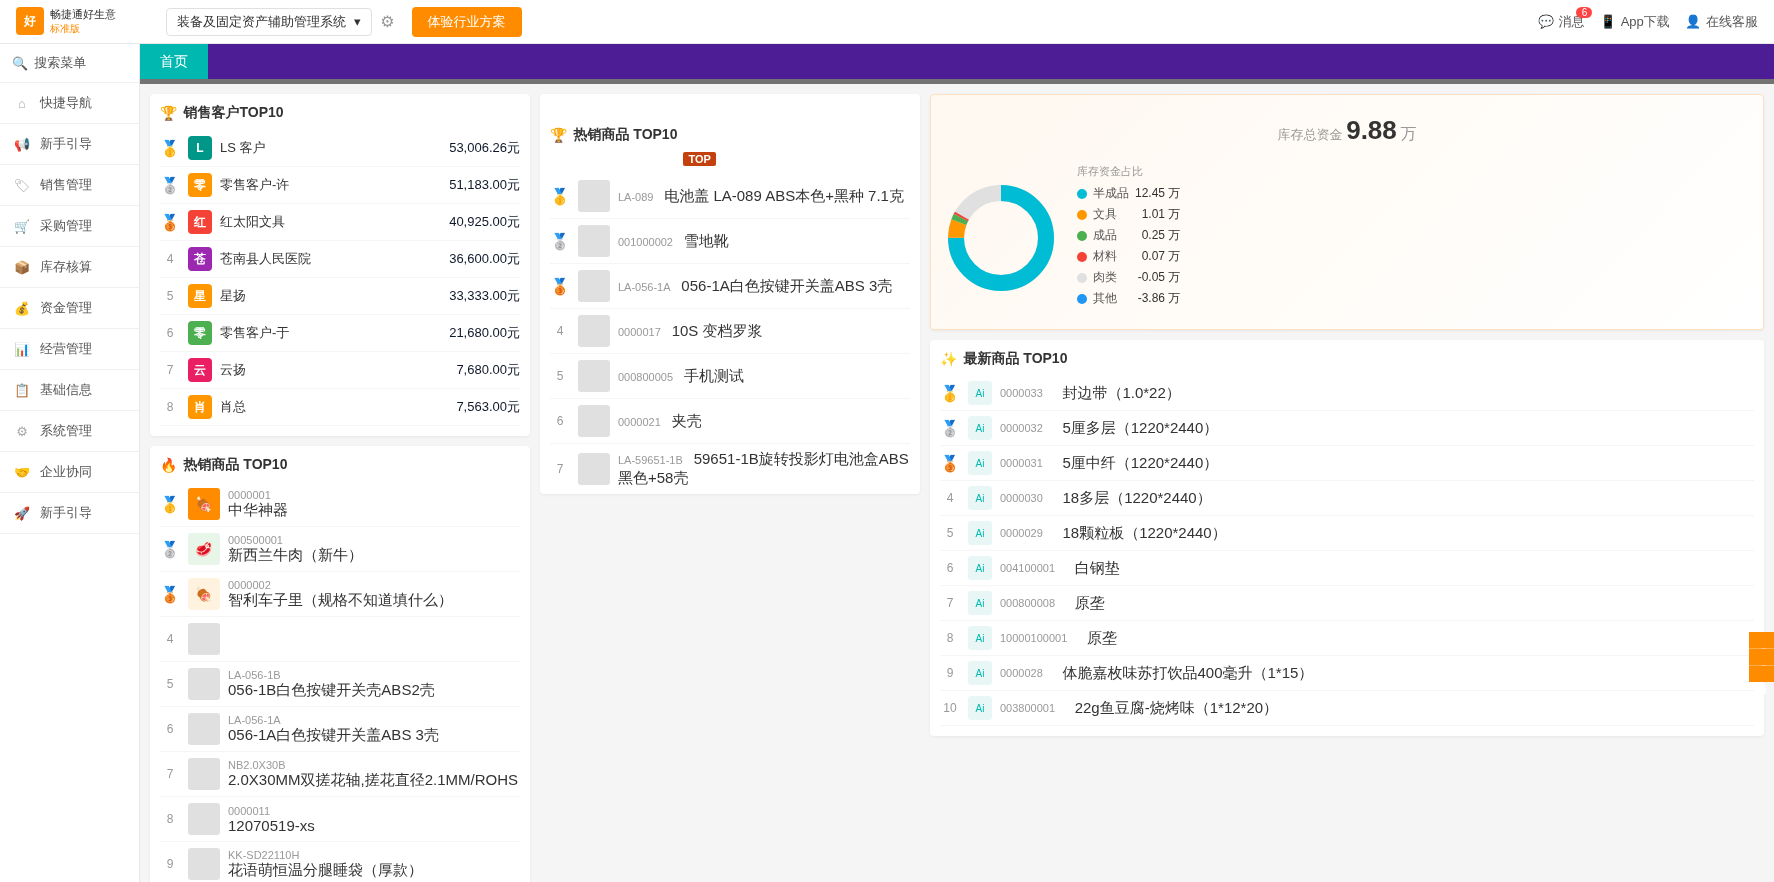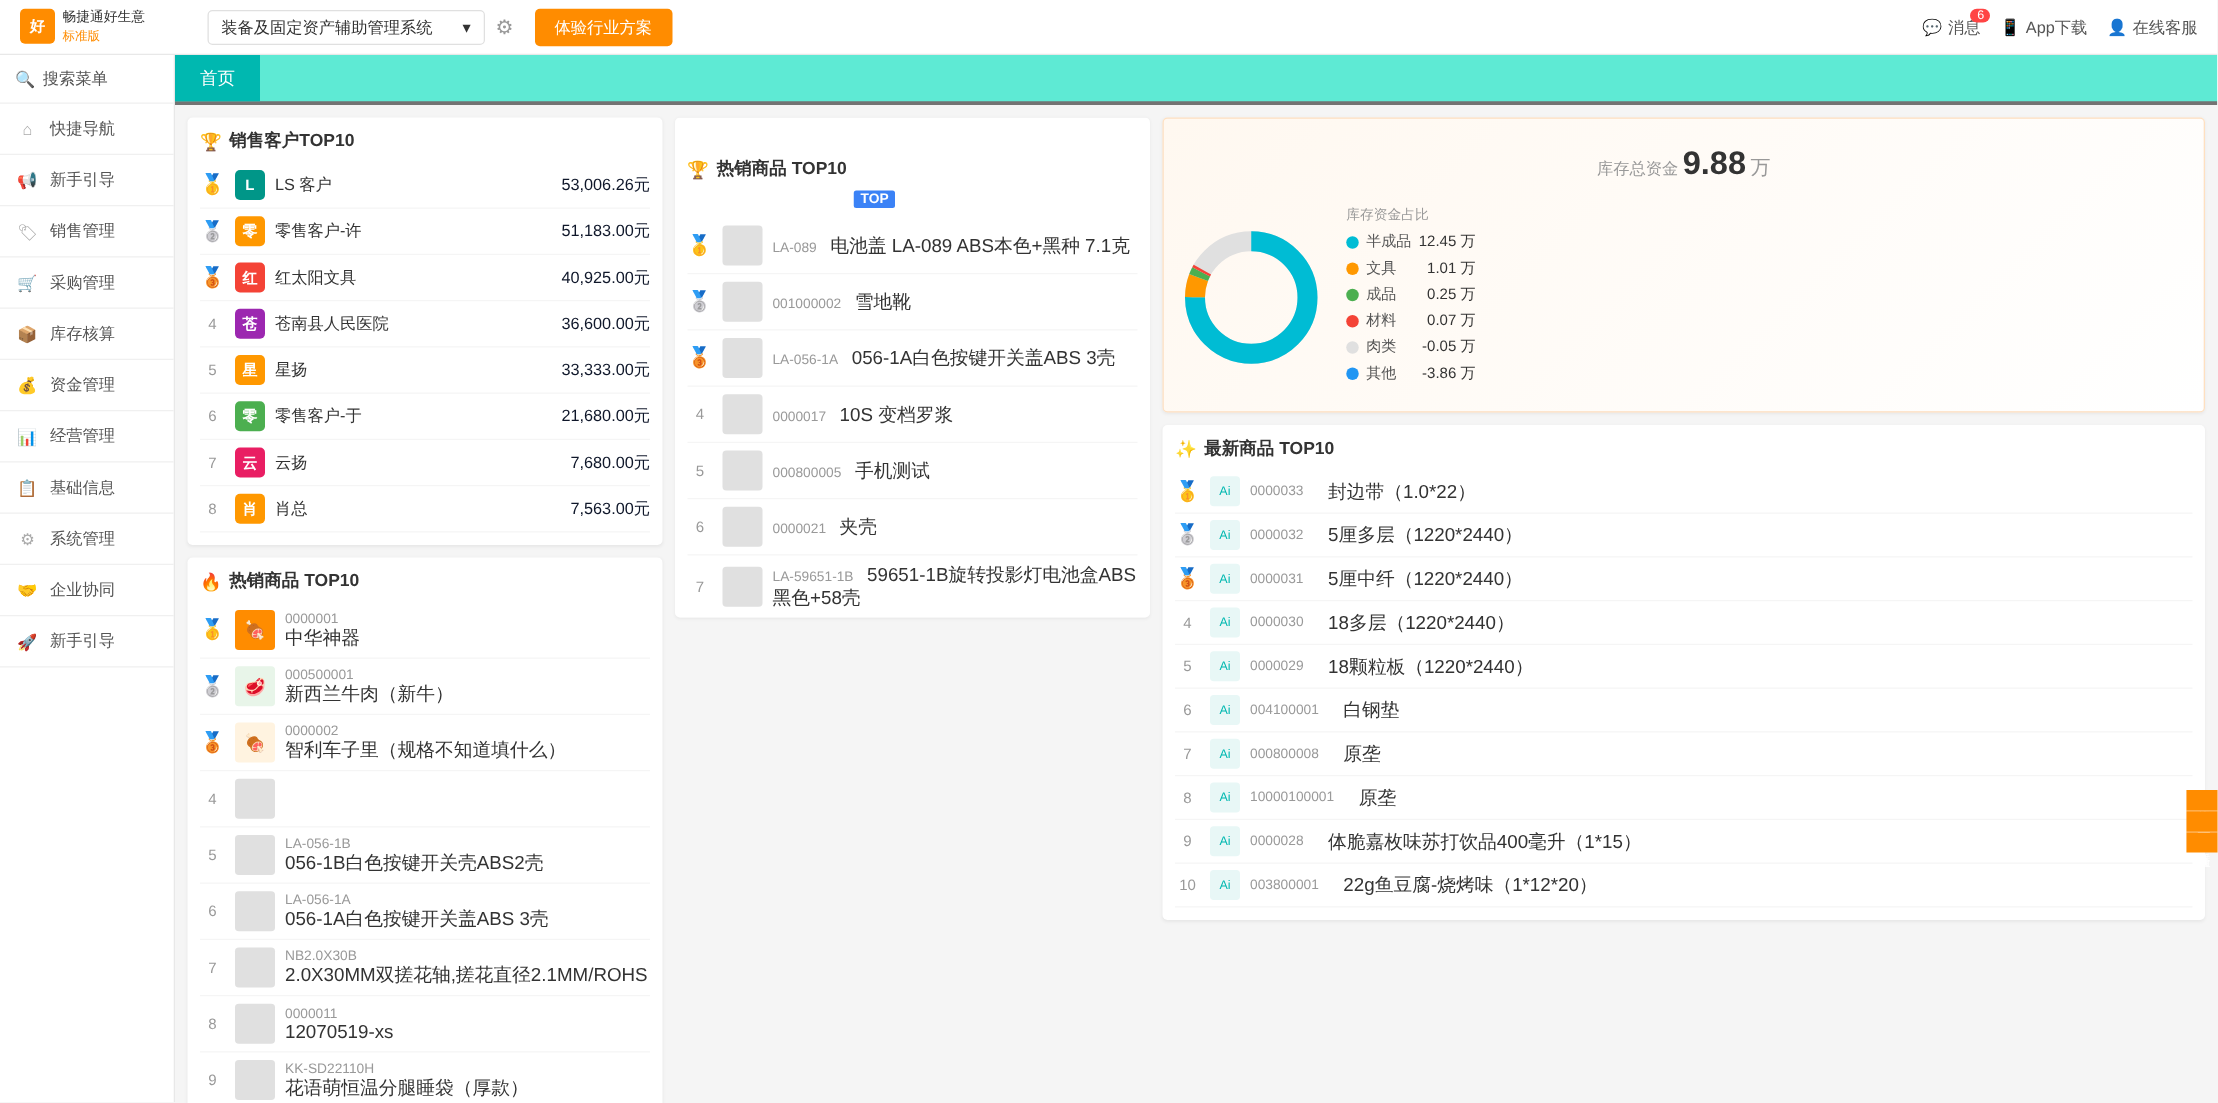--- a/index.html
+++ b/index.html
@@ -24,21 +24,21 @@
     .logo-icon {
       width: 28px; height: 28px;
       background: #ff8c00;
       border-radius: 4px;
       display: flex; align-items: center; justify-content: center;
       color: white; font-size: 12px; font-weight: bold;
     }
     .logo-text { font-size: 11px; color: #333; line-height: 1.3; }
     .logo-sub { font-size: 10px; color: #ff8c00; }
     .system-selector {
-      display: flex; align-items: center; gap: 24px;
+      display: flex; align-items: center; gap: 8px;
       border: 1px solid #e0e0e0; border-radius: 4px;
       padding: 4px 10px; margin-left: 10px; cursor: pointer;
       font-size: 13px; color: #333;
     }
     .settings-btn {
       width: 32px; height: 32px; display: flex; align-items: center; justify-content: center;
       color: #999; cursor: pointer; font-size: 16px;
     }
     .trial-btn {
       background: #ff8c00; color: white; border: none; border-radius: 4px;
@@ -78,22 +78,22 @@
     }
     .sidebar-nav-item .nav-icon { width: 20px; height: 20px; display: flex; align-items: center; justify-content: center; color: #aaa; }
 
     
     .content-area {
       flex: 1; overflow: hidden; display: flex; flex-direction: column;
     }
 
     
     .breadcrumb-bar {
-      background: #5eead4; height: 40px; display: flex; align-items: flex-end;
-      border-bottom: 3px solid #737373; padding: 0;
+      background: #4c1d95; height: 40px; display: flex; align-items: flex-end;
+      border-bottom: 5px solid #737373; padding: 0;
       flex-shrink: 0;
     }
     .breadcrumb-tab {
       padding: 0 20px; height: 100%; display: flex; align-items: center;
       background: #00b8b0; color: white; font-size: 14px; cursor: pointer;
     }
 
     
     .main-content {
       flex: 1; overflow-y: auto; display: flex; gap: 0; padding: 10px;
@@ -112,21 +112,21 @@
       box-shadow: 0 1px 3px rgba(0,0,0,0.06);
     }
 
     .section-title {
       font-size: 14px; font-weight: bold; color: #333; margin-bottom: 8px;
       display: flex; align-items: center; gap: 6px;
     }
     .section-title .top-label {
       background: #ff8c00; color: white; font-size: 11px; padding: 1px 5px; border-radius: 2px;
     }
-    .section-title .top-label.cyan { background: #3b82f6; margin-top: 48px; }
+    .section-title .top-label.cyan { background: #c2410c; margin-top: 48px; }
 
     
     .customer-row {
       display: flex; align-items: center; padding: 6px 0;
       border-bottom: 1px solid #f5f5f5; gap: 8px;
     }
     .rank-num { width: 20px; color: #999; font-size: 12px; text-align: center; }
     .rank-badge {
       width: 24px; height: 24px; border-radius: 4px;
       display: flex; align-items: center; justify-content: center;

